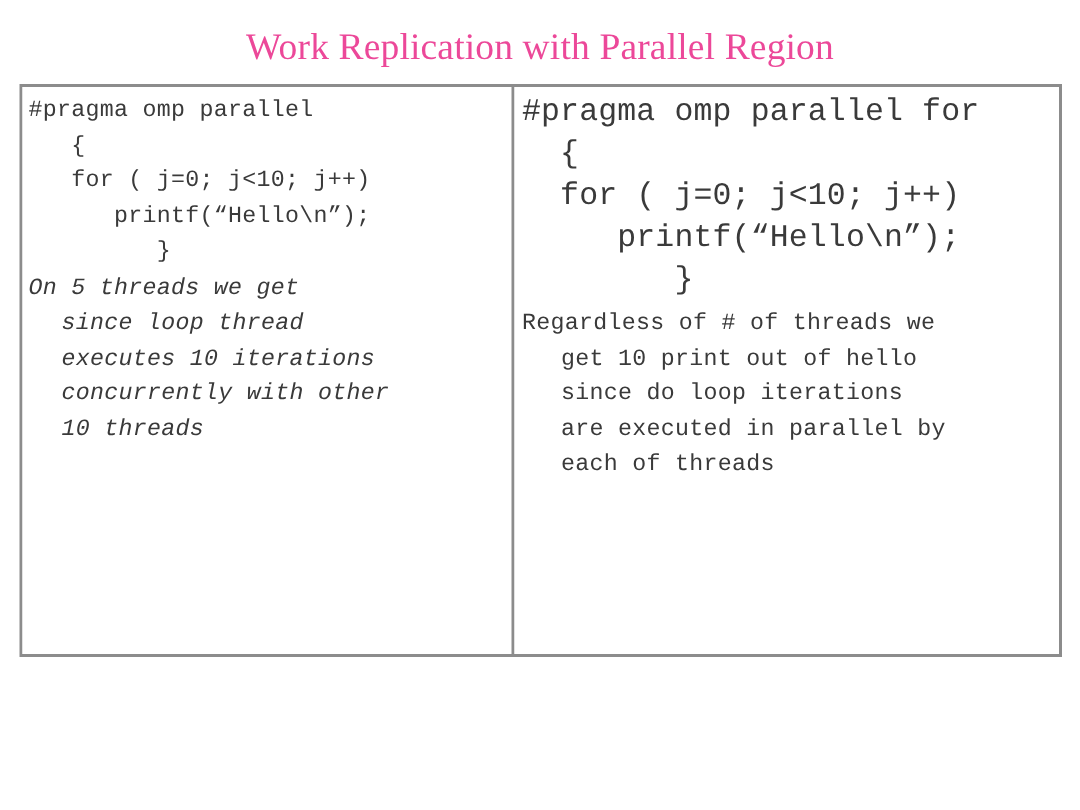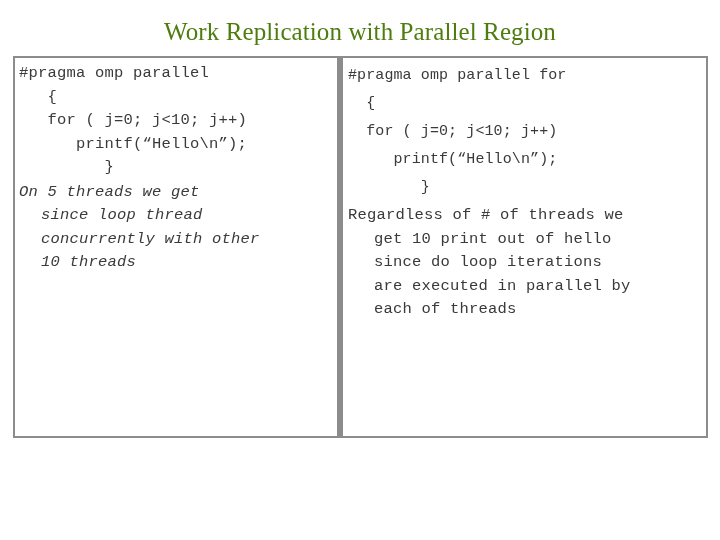--- a/index.html
+++ b/index.html
@@ -28,21 +28,21 @@
   #slide-title {
     position: absolute;
     left: 0;
     top: 17px;
     width: 720px;
     text-align: center;
     font-family: "Liberation Serif", "DejaVu Serif", serif;
     font-size: 25px;
     line-height: 30px;
     font-weight: normal;
-    color: #4d7c0f;
+    color: #ec4899;
     letter-spacing: 0.1px;
     white-space: nowrap;
   }
 
   #compare-table {
     position: absolute;
     left: 13px;
     top: 56px;
     width: 695px;
     height: 382px;
@@ -55,21 +55,21 @@
   }
 
   .table-cell {
     box-sizing: border-box;
     background: #ffffff;
     overflow: hidden;
   }
 
   #cell-left {
     width: 328px;
-    border-right: 6px solid #be185d;
+    border-right: 2px solid #be185d;
     padding: 4px 4px 0 4px;
   }
 
   #cell-right {
     flex: 1 1 auto;
     padding: 4px 2px 0 5px;
   }
 
   .code-block,
   .note-block {
@@ -94,21 +94,21 @@
   }
   #left-note .note-line {
     padding-left: 0;
   }
   #left-note .note-line.indent {
     padding-left: 22px;
   }
 
   
   #right-code {
-    font-size: 15px;
+    font-size: 21px;
     line-height: 28px;
     letter-spacing: 0.1px;
   }
   #right-note {
     font-size: 15.5px;
     line-height: 23.5px;
     letter-spacing: 0.2px;
     margin-top: 2px;
   }
   #right-note .note-line.indent {
@@ -128,21 +128,21 @@
 <body>
 
 <div id="slide">
 
   <div id="slide-title">Work Replication with Parallel Region</div>
 
   <div id="compare-table" style="border-color: rgb(140, 140, 140);">
 
     <div class="table-cell" id="cell-left" style="border-right-color: rgb(140, 140, 140);">
       <div class="code-block" id="left-code"><span class="code-line">#pragma omp parallel</span><span class="code-line">   {</span><span class="code-line">   for ( j=0; j&lt;10; j++)</span><span class="code-line">      printf(“Hello\n”);</span><span class="code-line">         }</span></div>
-      <div class="note-block" id="left-note"><span class="note-line">On 5 threads we get</span><span class="note-line indent">since loop thread</span><span class="note-line indent">concurrently with other</span><span class="note-line indent">10 threads</span></div>
+      <div class="note-block" id="left-note"><span class="note-line">On 5 threads we get</span><span class="note-line indent">since loop thread</span><span class="note-line indent">executes 10 iterations</span><span class="note-line indent">concurrently with other</span><span class="note-line indent">10 threads</span></div>
     </div>
 
     <div class="table-cell" id="cell-right">
       <div class="code-block" id="right-code"><span class="code-line">#pragma omp parallel for</span><span class="code-line">  {</span><span class="code-line">  for ( j=0; j&lt;10; j++)</span><span class="code-line">     printf(“Hello\n”);</span><span class="code-line">        }</span></div>
       <div class="note-block" id="right-note"><span class="note-line">Regardless of # of threads we</span><span class="note-line indent">get 10 print out of hello</span><span class="note-line indent">since do loop iterations</span><span class="note-line indent">are executed in parallel by</span><span class="note-line indent">each of threads</span></div>
     </div>
 
   </div>
 </div>
 

